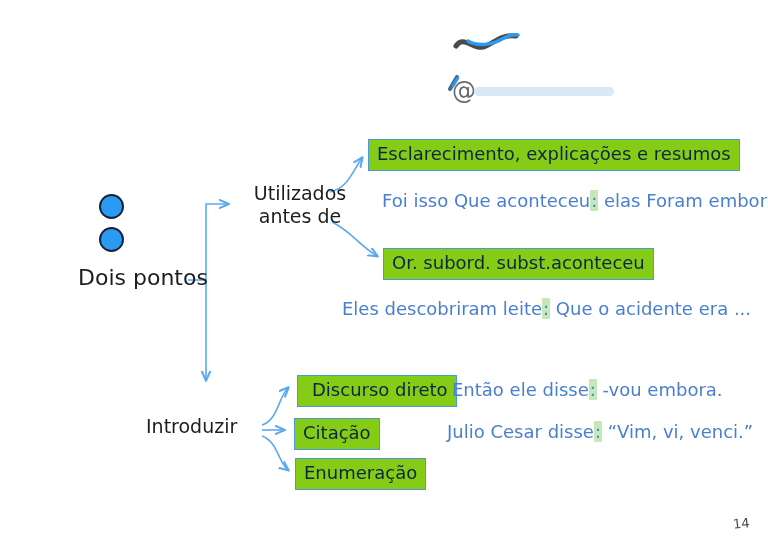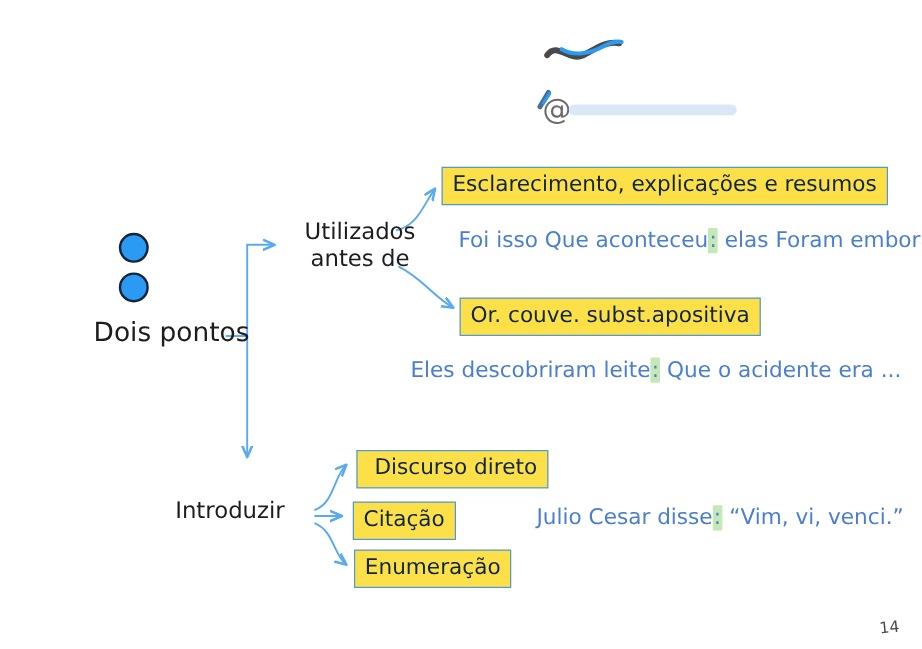--- a/index.html
+++ b/index.html
@@ -115,21 +115,21 @@
     left: 146px;
     top: 415px;
     width: 120px;
     text-align: left;
   }
 
   
   .chip {
     position: absolute;
     box-sizing: border-box;
-    background: #fde047;
+    background: #84cc16;
     border: 1.6px solid #4a9ae0;
     color: #10263d;
     font-size: 18px;
     line-height: 1;
     padding: 5px 8px 7px 8px;
     white-space: nowrap;
   }
   #chip-esclarecimento { left: 368px; top: 139px; }
   #chip-apositiva      { left: 383px; top: 248px; }
   #chip-discurso       { left: 297px; top: 375px; padding-left: 14px; }
@@ -219,28 +219,31 @@
 
   <div class="branch-label" id="branch-utilizados">Utilizados
 antes de</div>
 
   <div class="chip" id="chip-esclarecimento">Esclarecimento, explicações e resumos</div>
 
   <div class="example" id="ex-1">
     <span>Foi isso Que aconteceu</span><span class="hl">:</span><span> elas Foram embora.</span>
   </div>
 
-  <div class="chip" id="chip-apositiva">Or. couve. subst.apositiva</div>
+  <div class="chip" id="chip-apositiva">Or. subord. subst.aconteceu</div>
 
   <div class="example" id="ex-2">
     <span>Eles descobriram leite</span><span class="hl">:</span><span> Que o acidente era ...</span>
   </div>
 
   <div class="chip" id="chip-discurso">Discurso direto</div>
 
+  <div class="example" id="ex-3">
+    <span>Então ele disse</span><span class="hl">:</span><span> -vou embora.</span>
+  </div>
 
   <div class="chip" id="chip-citacao">Citação</div>
 
   <div class="example" id="ex-4">
     <span>Julio Cesar disse</span><span class="hl">:</span><span> “Vim, vi, venci.”</span>
   </div>
 
   <div class="chip" id="chip-enumeracao">Enumeração</div>
 
 

